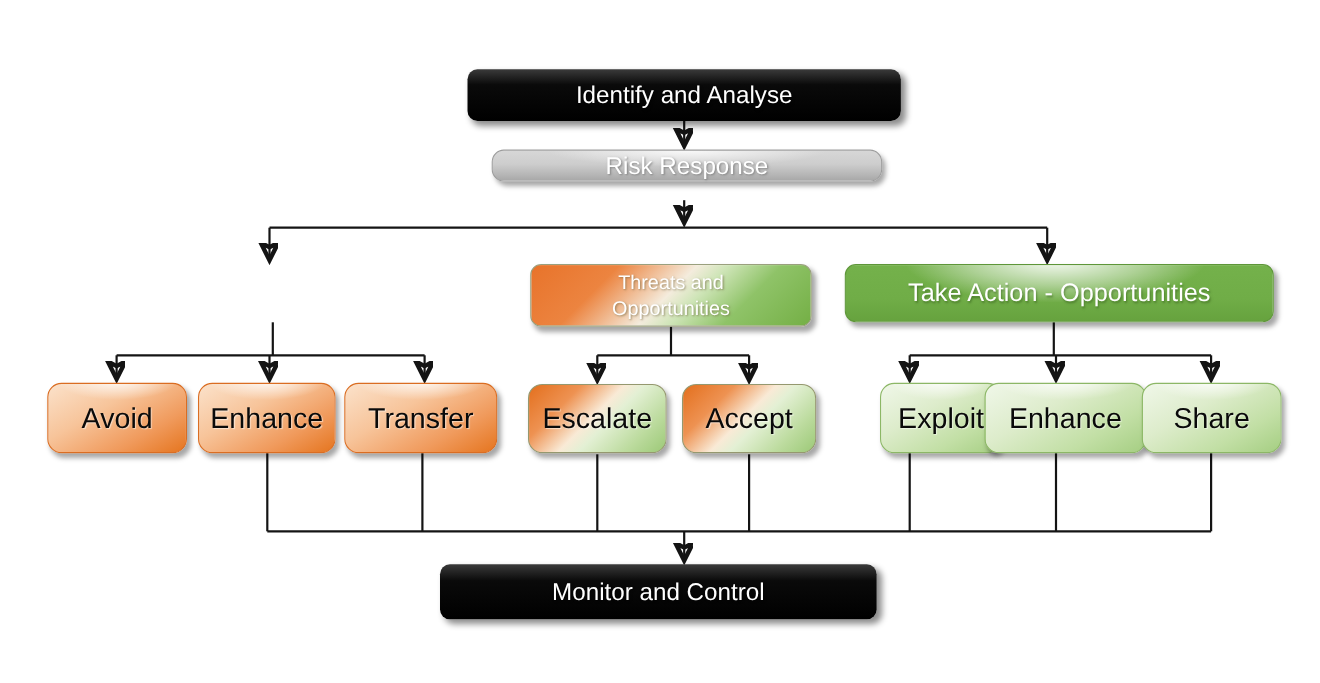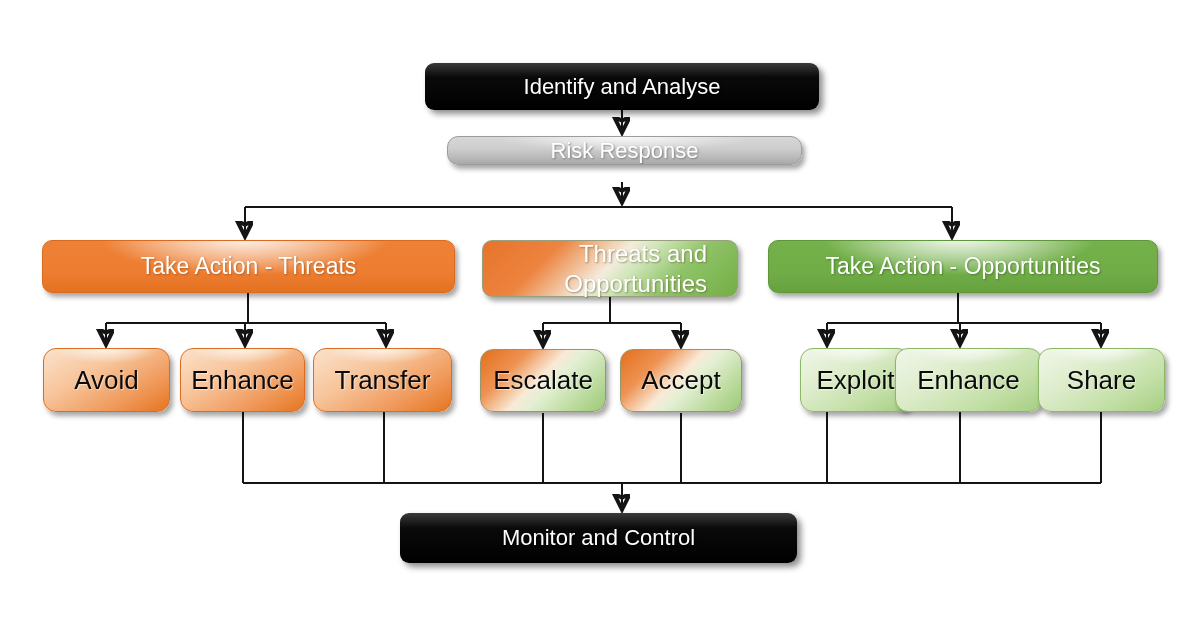--- a/index.html
+++ b/index.html
@@ -9,21 +9,21 @@
     background:#ffffff;
     font-family:"Liberation Sans", sans-serif;
     overflow:hidden;
   }
   .connectors{position:absolute;left:0;top:0;width:1200px;height:621px;}
   .connectors path{stroke:#141414;stroke-width:2;fill:none;}
 
   .node{
     position:absolute;
     display:flex;align-items:center;justify-content:center;
-    text-align:right;
+    text-align:center;
     box-sizing:border-box;
     box-shadow:3px 4px 5px rgba(0,0,0,0.35);
   }
 
   
   .node.black{
     background:linear-gradient(180deg,#3a3a3a 0%,#0a0a0a 30%,#000 100%);
     border-radius:9px;
     color:#fff;font-size:22px;
     text-shadow:1px 1px 2px rgba(0,0,0,.6);
@@ -61,21 +61,21 @@
     border-radius:10px;
     color:#fff;font-size:23px;
     text-shadow:1px 1px 2px rgba(50,90,25,.55);
   }
 
   
   .node.mixed-big{
     background:linear-gradient(135deg,#e8732a 0%,#ec8440 26%,#f4ecdd 49%,#cfe5b8 58%,#8fc368 74%,#74af45 100%);
     border:1px solid #9aa07e;
     border-radius:10px;
-    color:#fff;font-size:24px;line-height:1.25;
+    color:#fff;font-size:18px;line-height:1.25;
     text-shadow:1px 1px 2px rgba(100,90,50,.6);
     padding:0 30px;
   }
 
   
   .node.orange-sm{
     background:
       radial-gradient(ellipse 72% 48% at 50% -6%, rgba(255,255,255,.95) 0%, rgba(255,255,255,0) 62%),
       linear-gradient(150deg,#fbe2cb 0%,#f7c49a 38%,#f09a5c 72%,#e5751f 100%);
     border:1px solid #da6d22;
@@ -152,23 +152,20 @@
   </svg>
 
   <div class="node black" style="left:425px;top:63px;width:394px;height:47px;">
     <span>Identify and Analyse</span>
   </div>
 
   <div class="node gray" style="left:447px;top:136px;width:355px;height:29px;">
     <span>Risk Response</span>
   </div>
 
-  <div class="node orange-big" style="left:42px;top:240px;width:413px;height:53px;">
-    <span>Take Action - Threats</span>
-  </div>
 
   <div class="node mixed-big" style="left:482px;top:240px;width:256px;height:57px;">
     <span>Threats and Opportunities</span>
   </div>
 
   <div class="node green-big" style="left:768px;top:240px;width:390px;height:53px;">
     <span>Take Action - Opportunities</span>
   </div>
 
   <div class="node orange-sm" style="left:43px;top:348px;width:127px;height:64px;">

